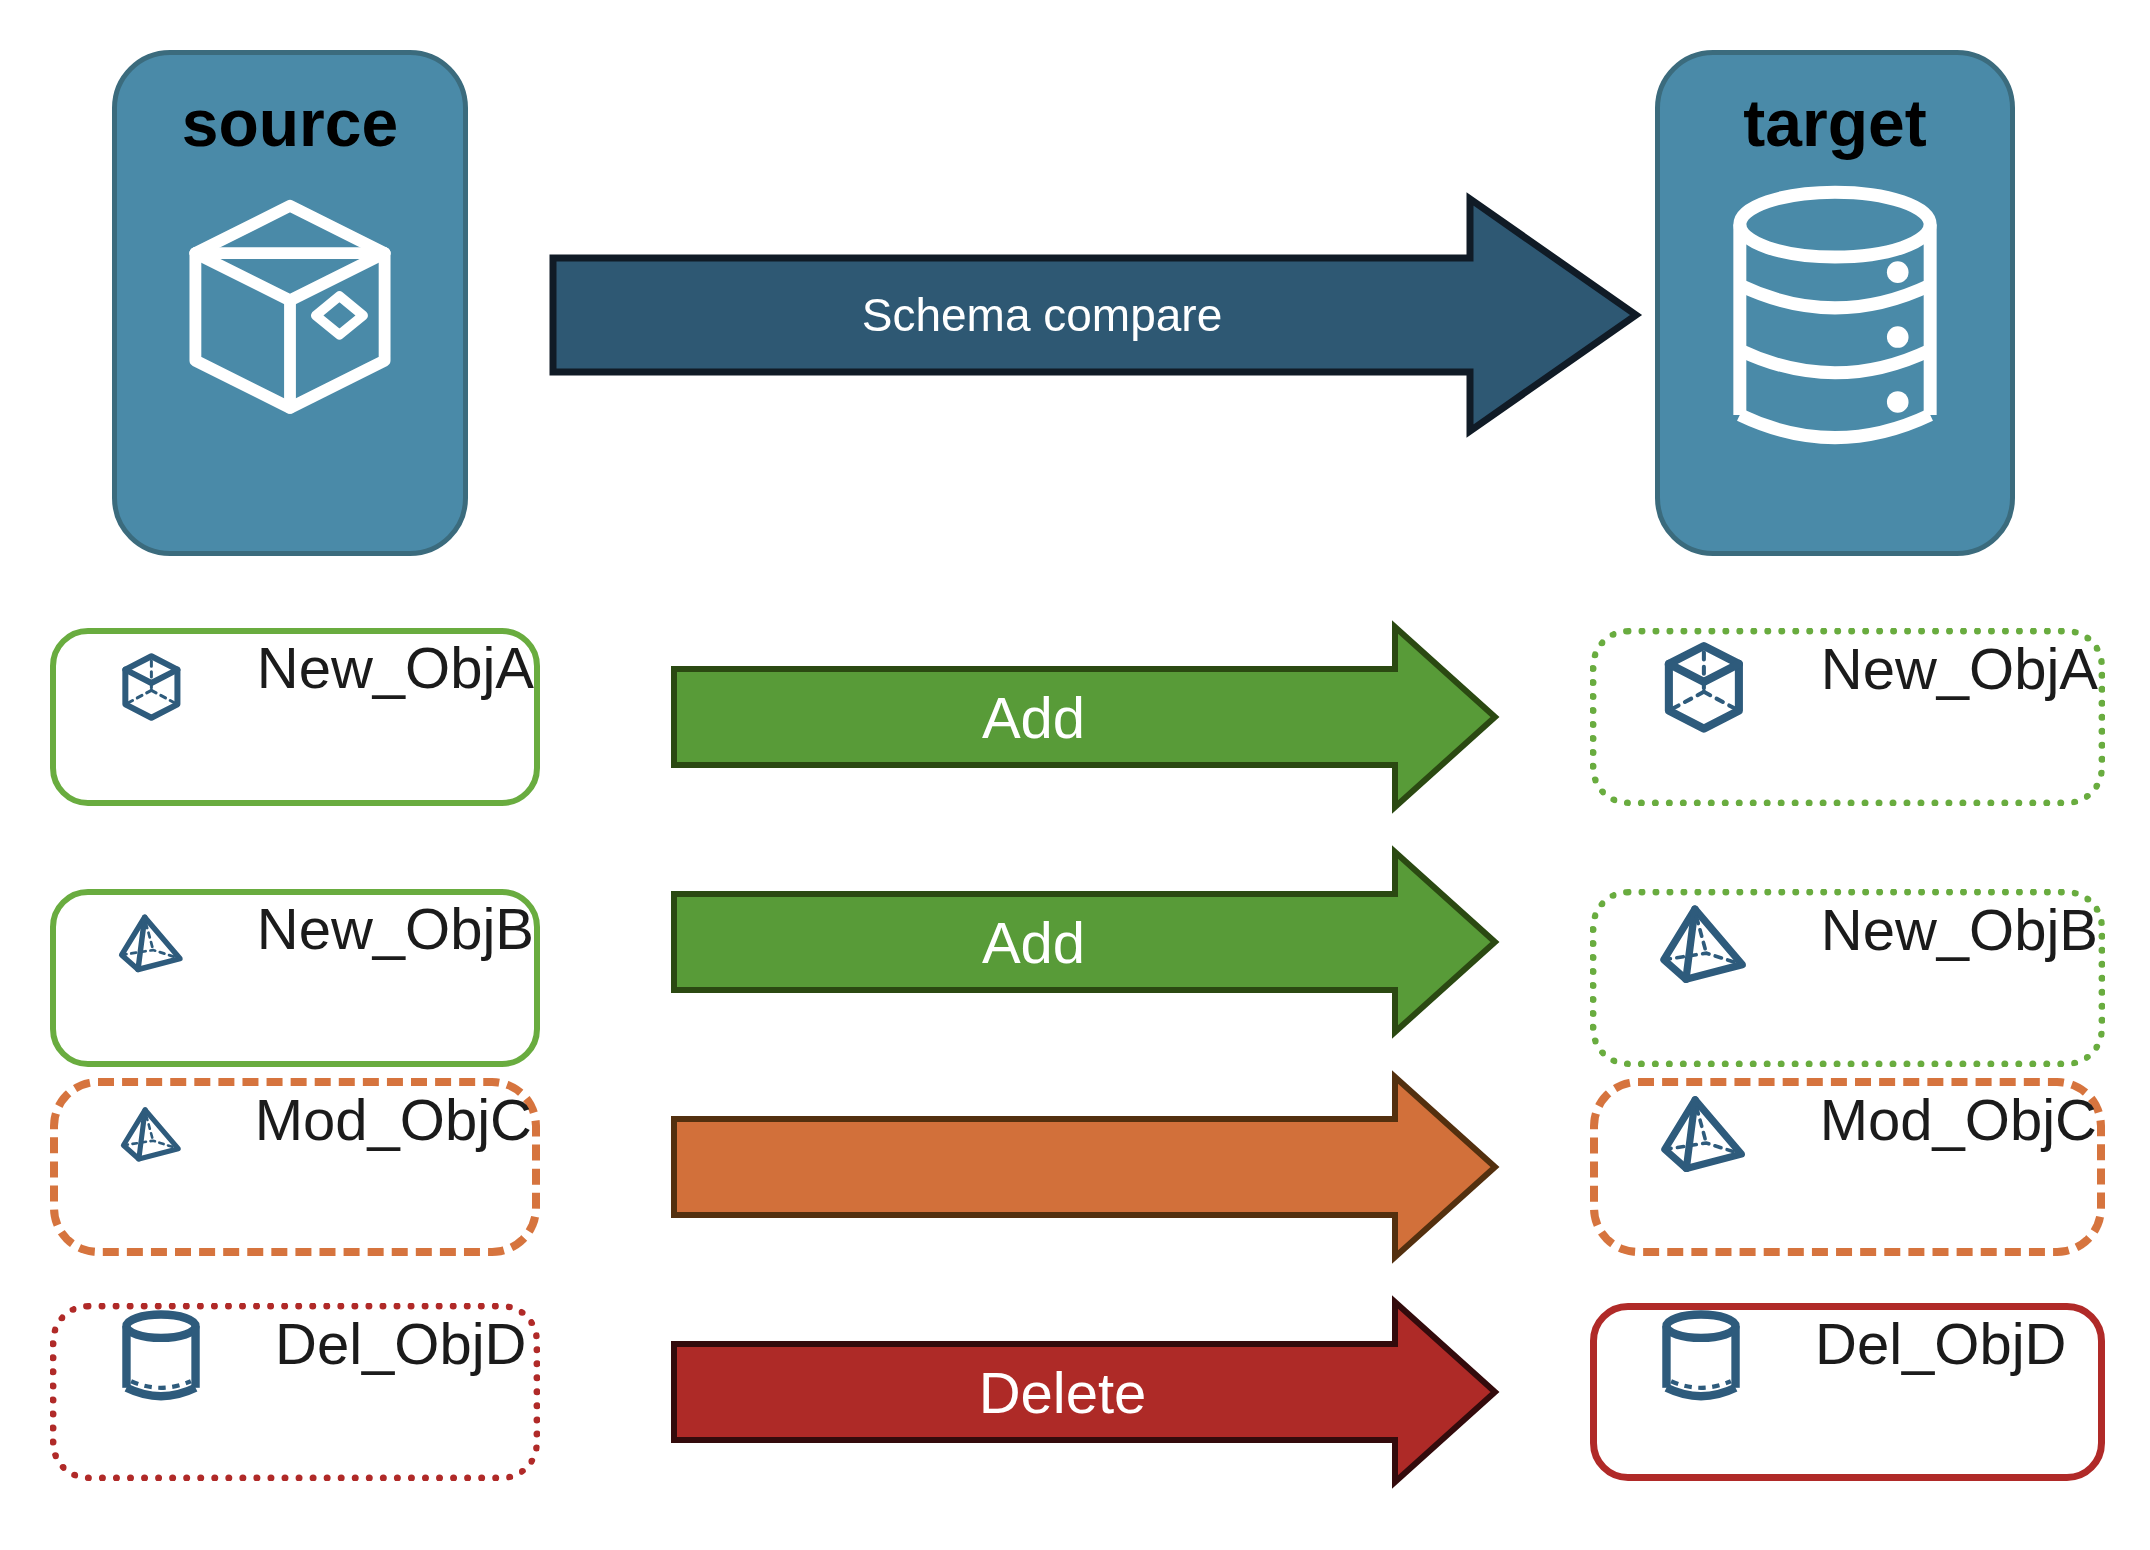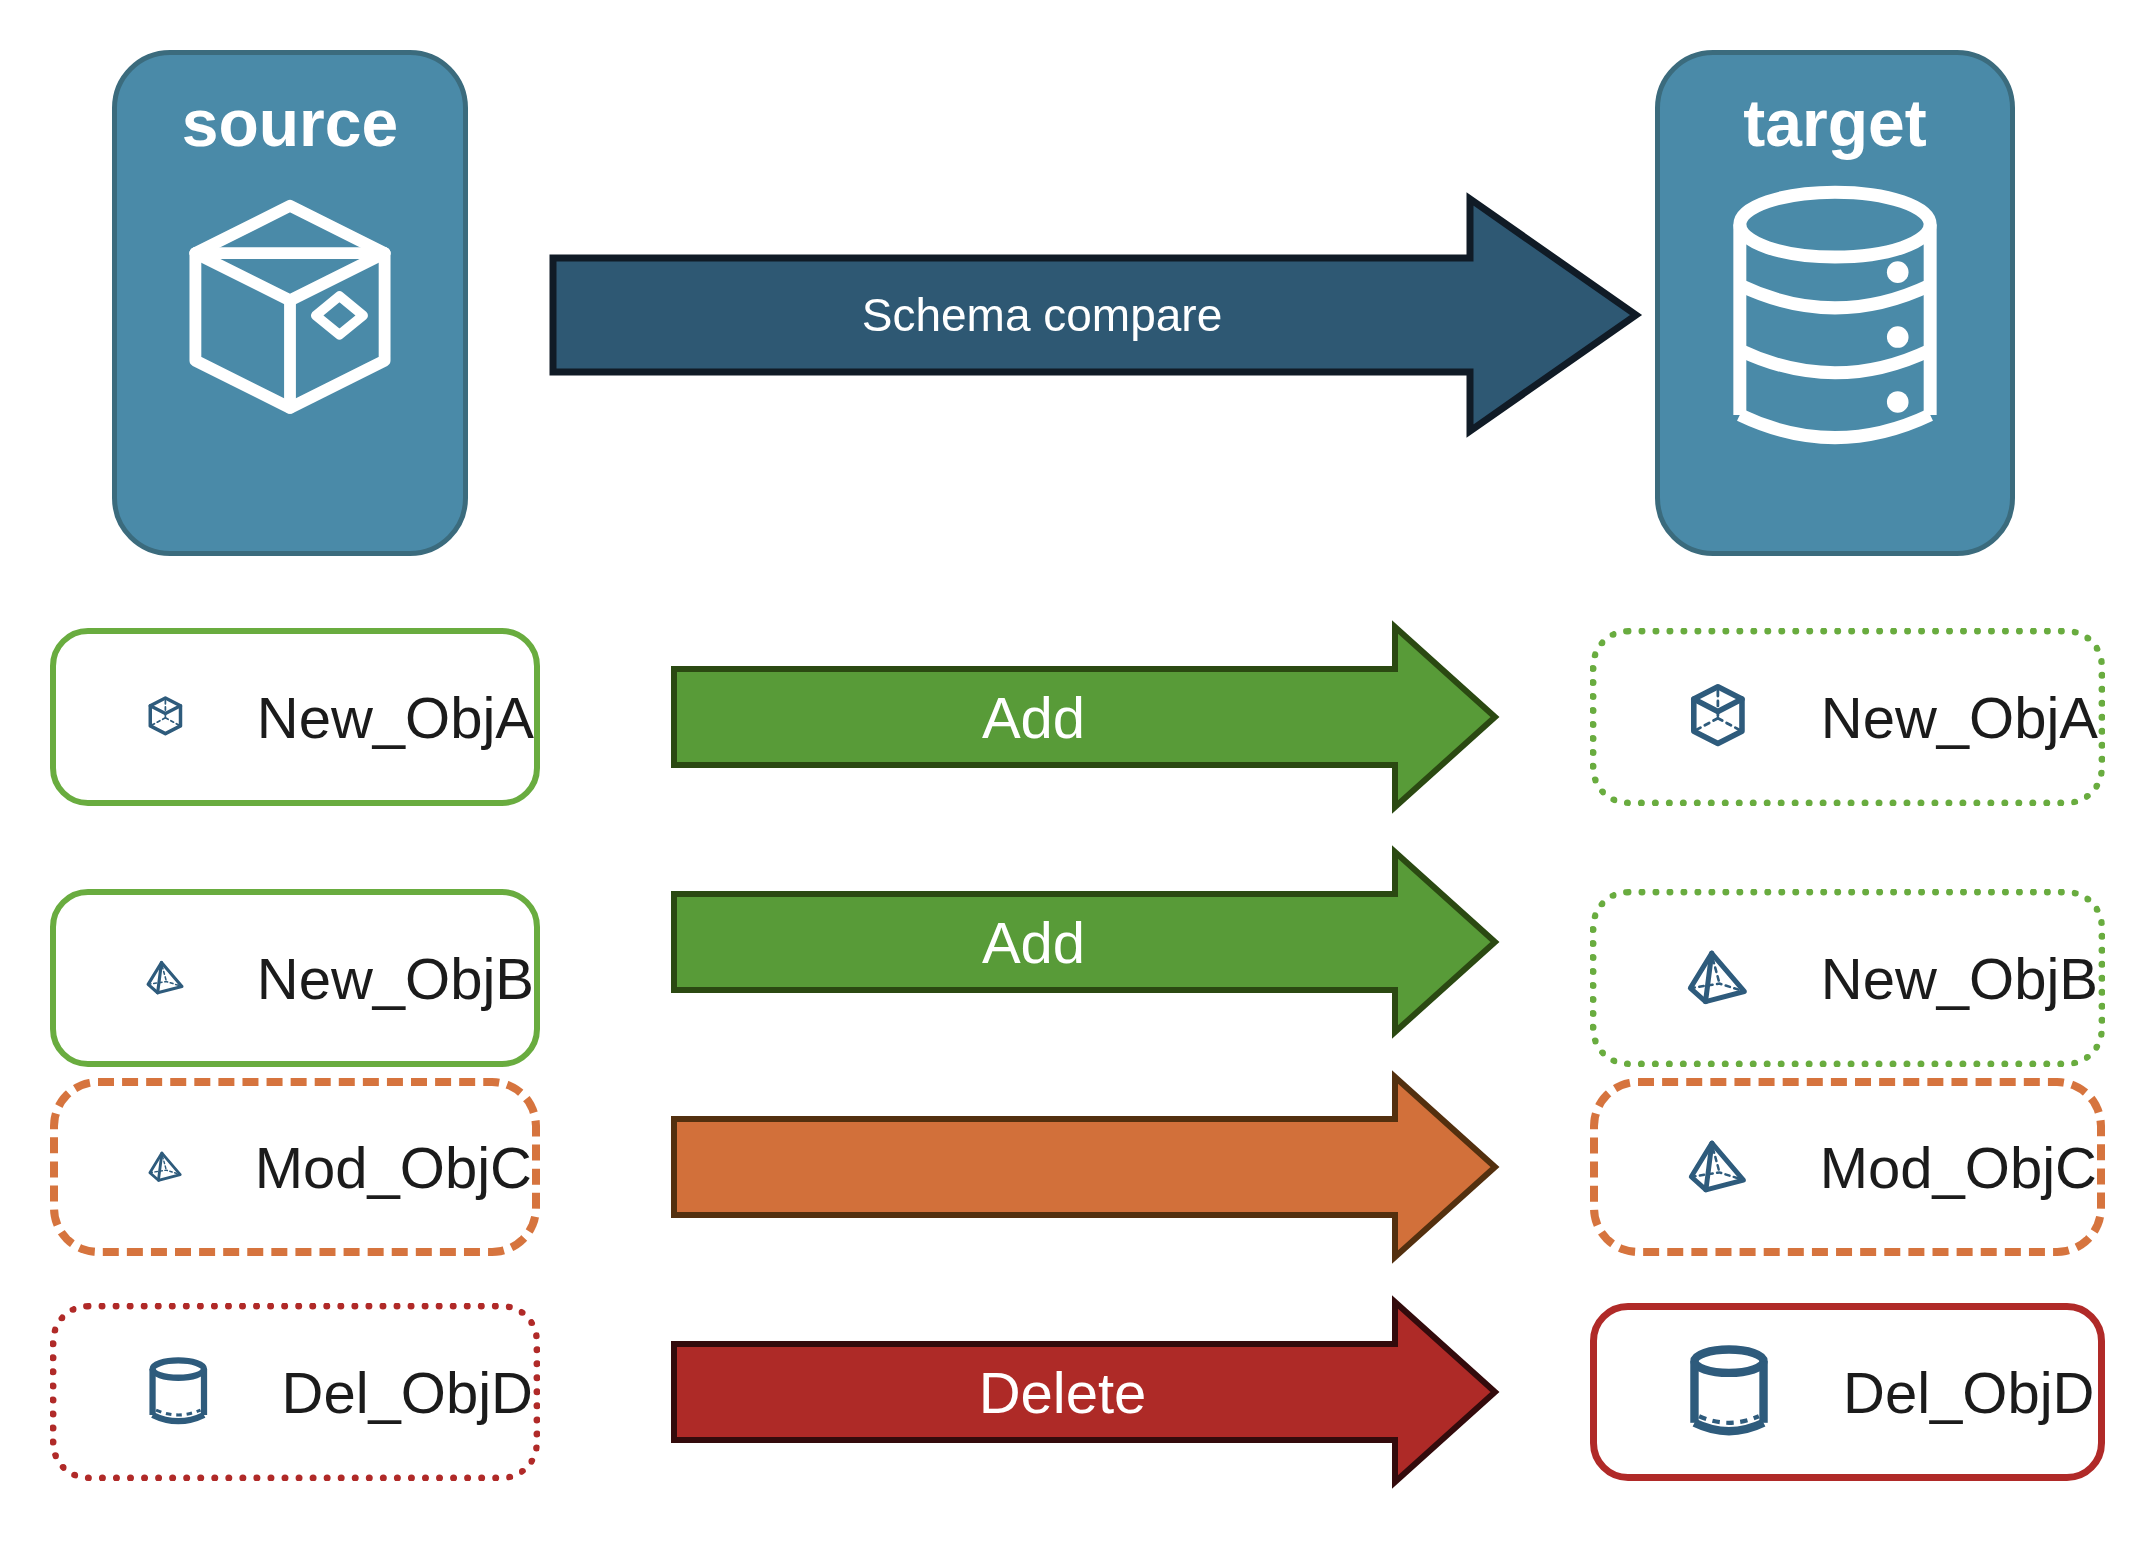--- a/index.html
+++ b/index.html
@@ -8,36 +8,36 @@
     font-family:"Liberation Sans","DejaVu Sans",sans-serif; overflow:hidden;
   }
 
   
   .node {
     position:absolute; background:#4A8AA8; border:5px solid #3B6B7D; border-radius:58px;
     display:flex; flex-direction:column; align-items:center; box-sizing:border-box;
   }
   .node-source { left:112px; top:50px;  width:356px; height:506px; }
   .node-target { left:1655px; top:50px; width:360px; height:506px; }
-  .node-title  { color:#ffffff; font-weight:bold; font-size:66px; margin-top:30px; }
+  .node-title  { color:#000000; font-weight:bold; font-size:66px; margin-top:30px; }
   .node-icon   { margin-top:16px; }
 
   
   .arrow-svg { position:absolute; overflow:visible; }
   .arrow-label {
     position:absolute; display:flex; align-items:center; justify-content:center;
     color:#ffffff; pointer-events:none;
   }
   .schema-label { font-size:46px; }
   .action-label { font-size:58px; }
 
   
   .card {
     position:absolute; height:178px; box-sizing:border-box; background:#ffffff;
-    display:flex; align-items:center; padding-left:90px; gap:72px;
+    display:flex; align-items:flex-start; padding-left:62px; gap:72px;
   }
   .card-left  { left:50px;   width:490px; }
   .card-right { left:1590px; width:515px; }
   .row-0 { top:628px; }  .row-1 { top:889px; }  .row-2 { top:1078px; }  .row-3 { top:1303px; }
 
   .b-green-solid  { border:6px solid  #69AC3F; border-radius:38px; }
   .b-green-dotted { border:7px dotted #69AC3F; border-radius:38px; }
   .b-orange-dash  { border:8px dashed #D6743E; border-radius:48px; }
   .b-red-dotted   { border:7px dotted #B02A28; border-radius:38px; }
   .b-red-solid    { border:7px solid  #B02A28; border-radius:38px; }

